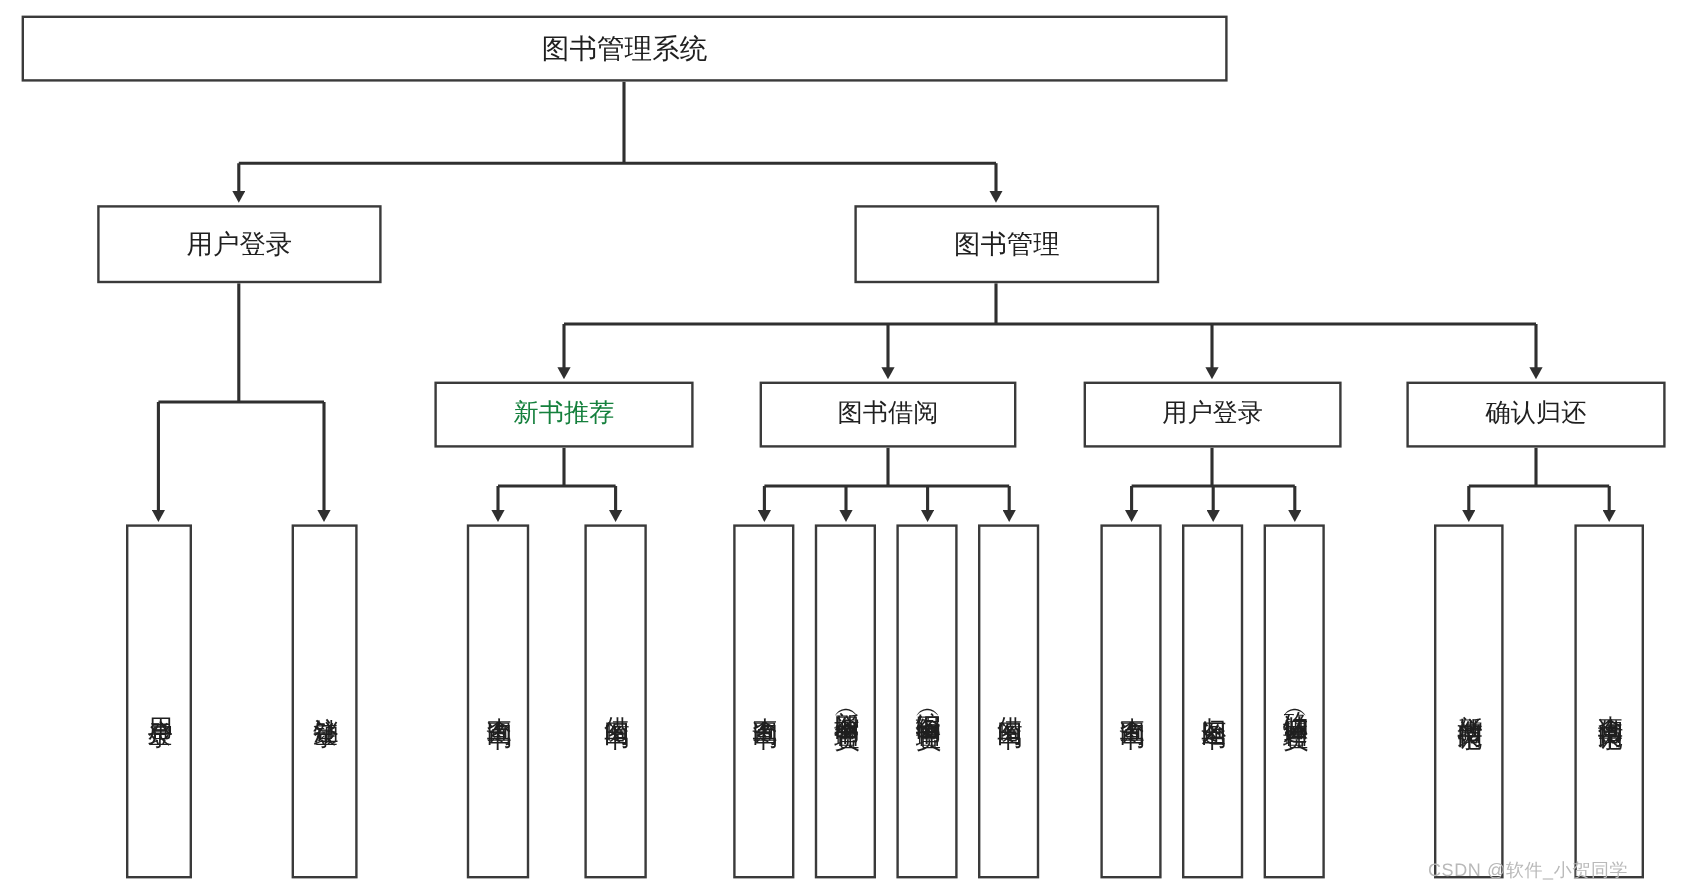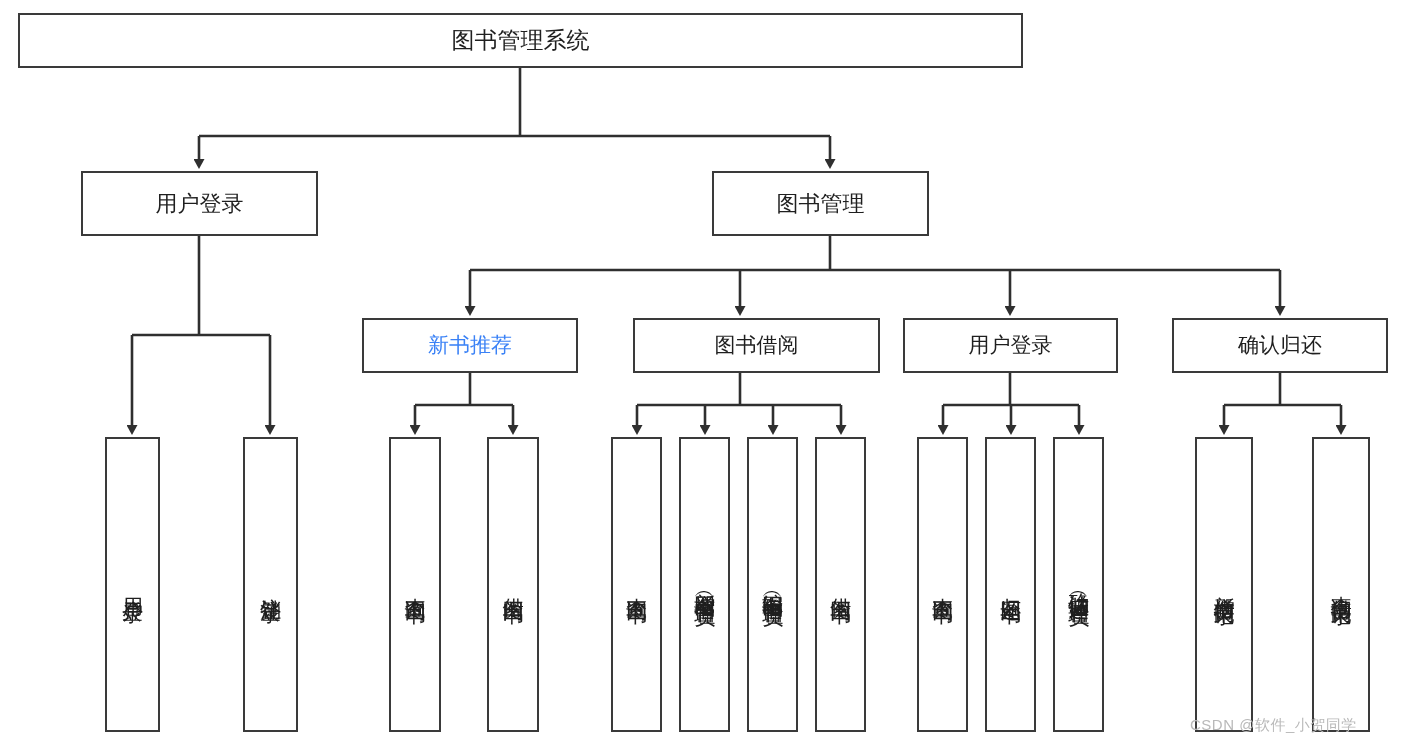--- a/index.html
+++ b/index.html
@@ -127,28 +127,28 @@
     </g>
   </svg>
 
   <div class="node root" style="left: 18px; top: 13px; width: 1005px; height: 55px; border-color: rgb(58, 58, 58); background: rgb(255, 255, 255); color: rgb(31, 31, 31);">
     <span>图书管理系统</span>
   </div>
 
   <div class="node level1" style="left: 81px; top: 171px; width: 237px; height: 65px; border-color: rgb(58, 58, 58); background: rgb(255, 255, 255); color: rgb(31, 31, 31);">
     <span>用户登录</span>
   </div>
-  <div class="node level1" style="left: 712px; top: 171px; width: 217px; height: 65px; border-color: rgb(58, 58, 58); background: rgb(255, 255, 255); color: rgb(31, 31, 31);">
+  <div class="node level1" style="left: 712px; top: 171px; width: 254px; height: 65px; border-color: rgb(58, 58, 58); background: rgb(255, 255, 255); color: rgb(31, 31, 31);">
     <span>图书管理</span>
   </div>
 
-  <div class="node level2" style="left: 362px; top: 318px; width: 216px; height: 55px; border-color: rgb(58, 58, 58); background: rgb(255, 255, 255); color: #3b82f6;">
+  <div class="node level2" style="left: 362px; top: 318px; width: 216px; height: 55px; border-color: rgb(58, 58, 58); background: rgb(255, 255, 255); color: #15803d;">
     <span>新书推荐</span>
   </div>
-  <div class="node level2" style="left: 633px; top: 318px; width: 247px; height: 55px; border-color: rgb(58, 58, 58); background: rgb(255, 255, 255); color: rgb(31, 31, 31);">
+  <div class="node level2" style="left: 633px; top: 318px; width: 214px; height: 55px; border-color: rgb(58, 58, 58); background: rgb(255, 255, 255); color: rgb(31, 31, 31);">
     <span>图书借阅</span>
   </div>
   <div class="node level2" style="left: 903px; top: 318px; width: 215px; height: 55px; border-color: rgb(58, 58, 58); background: rgb(255, 255, 255); color: rgb(31, 31, 31);">
     <span>用户登录</span>
   </div>
   <div class="node level2" style="left: 1172px; top: 318px; width: 216px; height: 55px; border-color: rgb(58, 58, 58); background: rgb(255, 255, 255); color: rgb(31, 31, 31);">
     <span>确认归还</span>
   </div>
 
   <div class="node leaf" style="left: 105px; top: 437px; width: 55px; height: 295px; border-color: rgb(58, 58, 58); background: rgb(255, 255, 255); color: rgb(31, 31, 31);">

